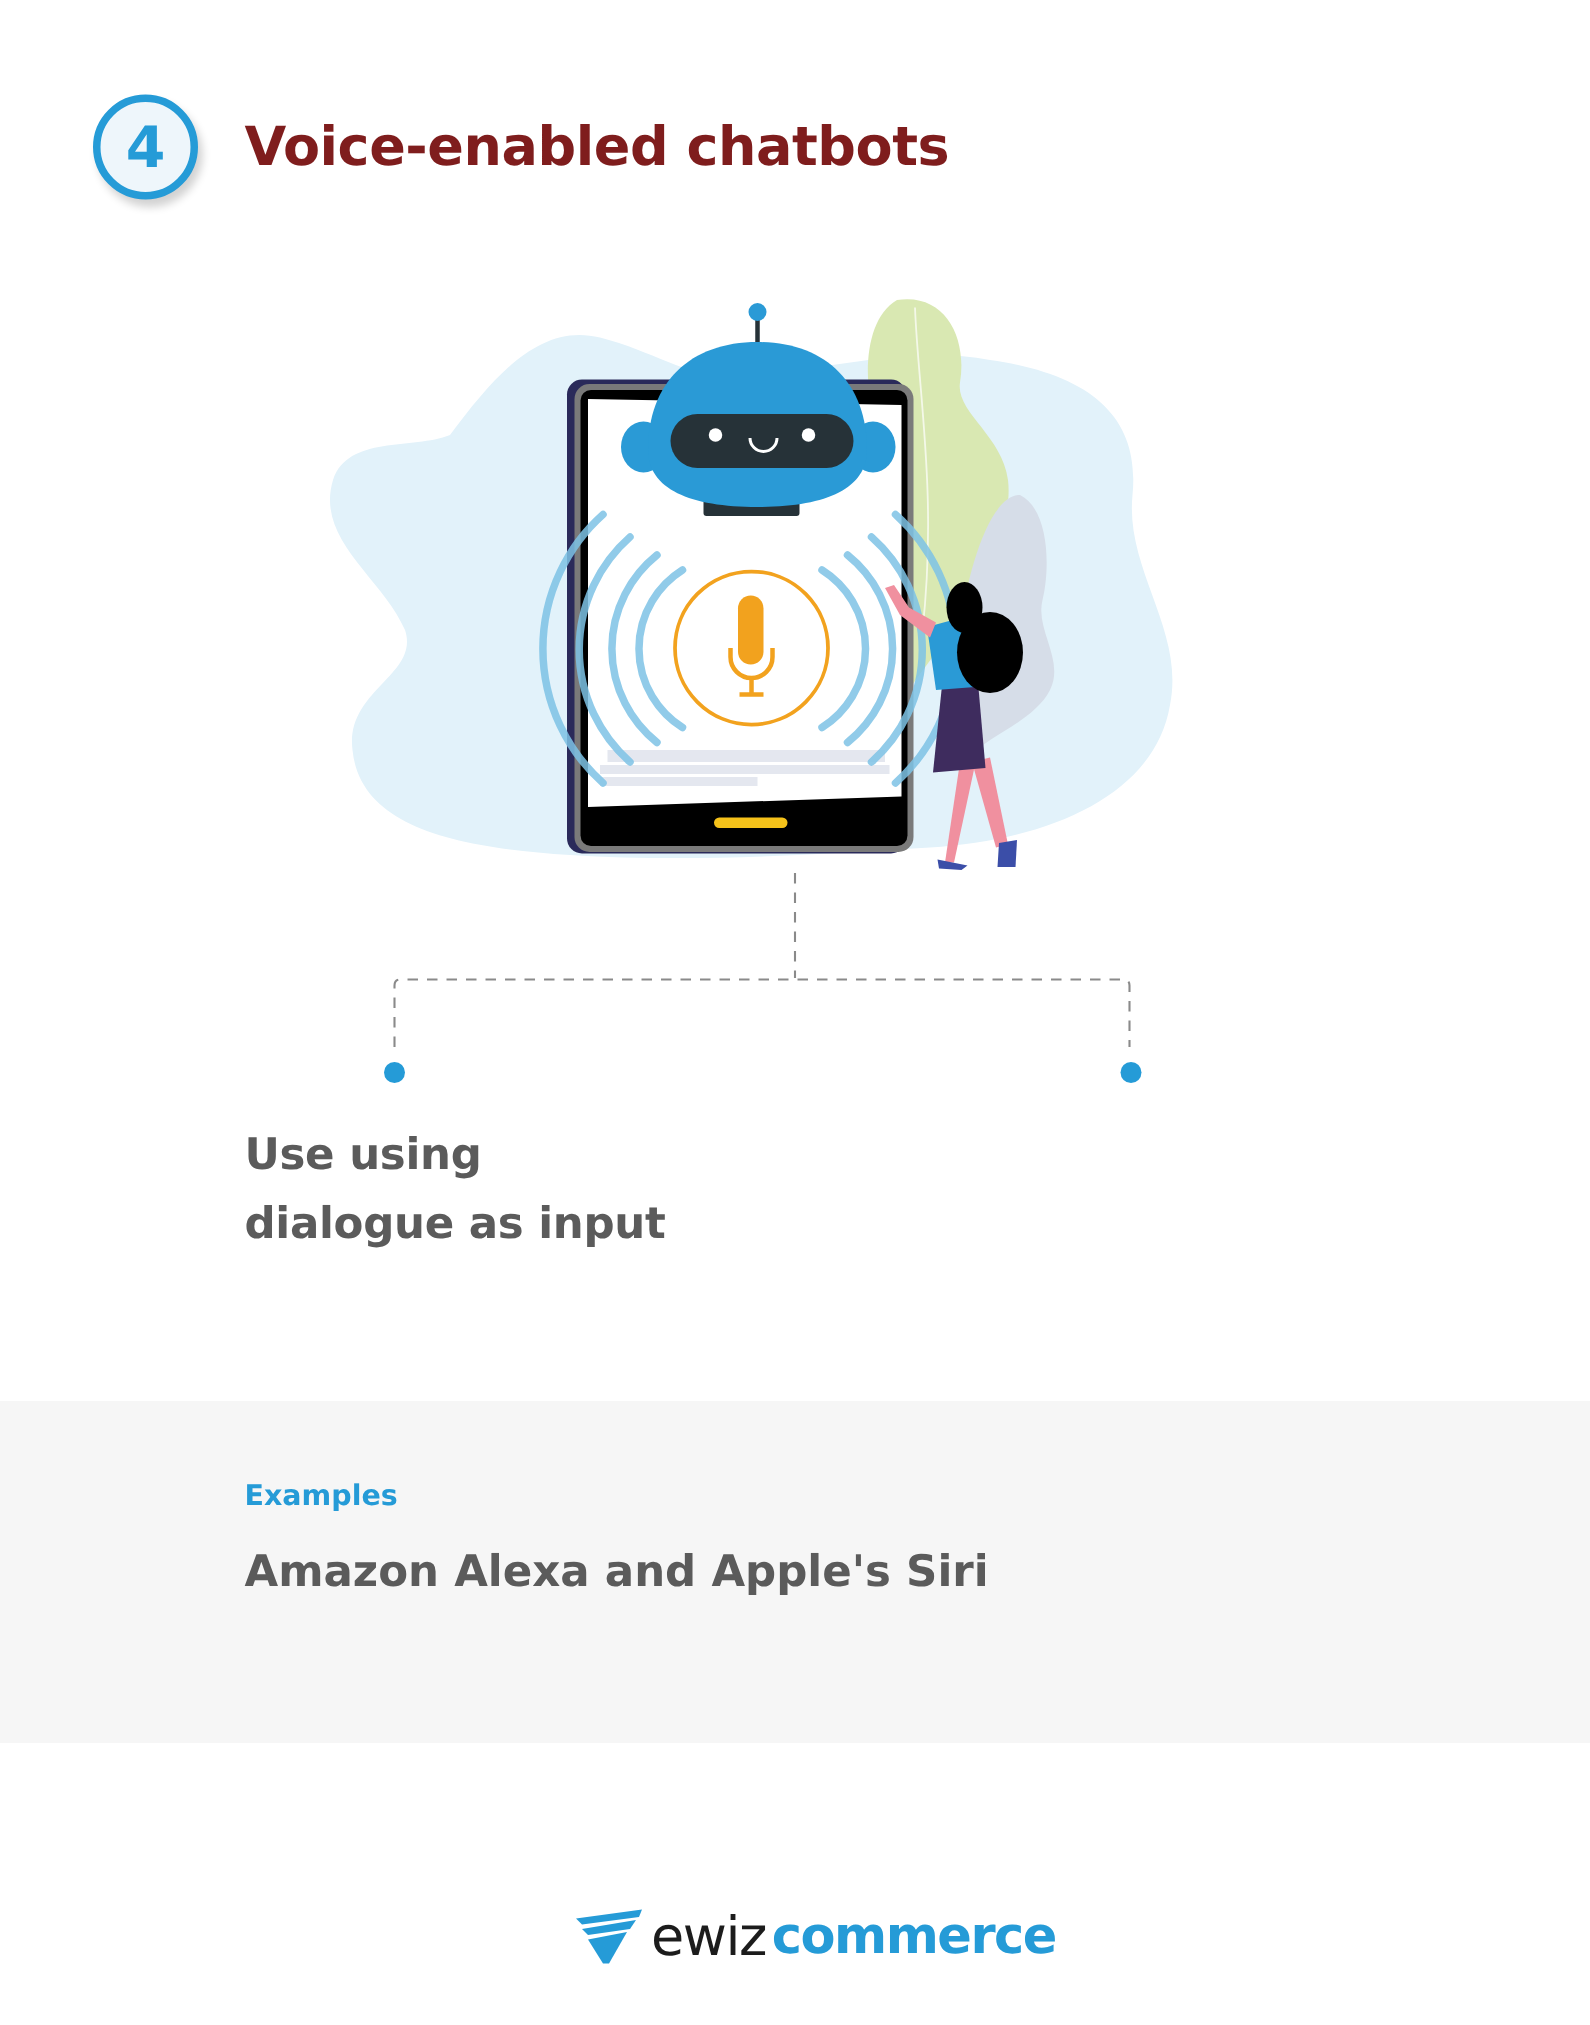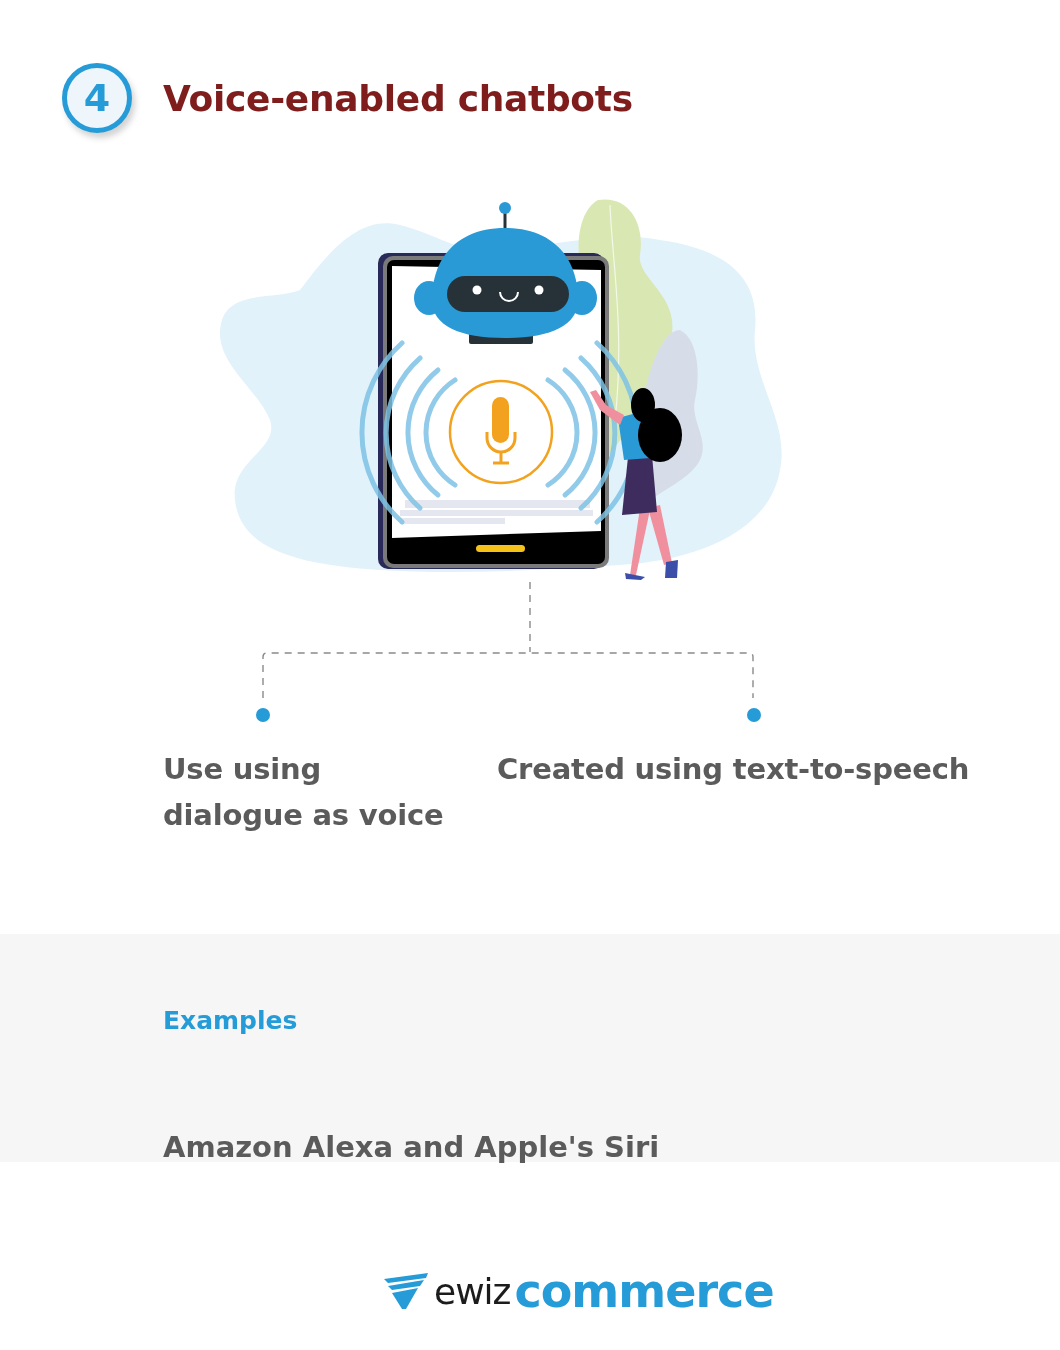--- a/index.html
+++ b/index.html
@@ -26,30 +26,30 @@
     }
     .point-left { left: 163px; top: 746px; }
     .point-right { left: 497px; top: 746px; }
 
     .examples-band {
       position: absolute; left: 0; top: 934px; width: 1060px; height: 228px;
       background: #f6f6f6;
     }
     .examples-title {
       position: absolute; left: 163px; top: 986px; color: #259bd7;
-      font-weight: bold; font-size: 25px; white-space: nowrap; margin-top: 20px;
+      font-weight: bold; font-size: 19px; white-space: nowrap;
     }
     .examples-text {
-      position: absolute; left: 163px; top: 1130px; color: #5b5b5b;
+      position: absolute; left: 163px; top: 1030px; color: #5b5b5b;
       font-weight: bold; font-size: 29px; white-space: nowrap;
     }
 
     .logo { position: absolute; left: 382px; top: 1268px; height: 46px; display: flex; align-items: center; }
     .logo-ewiz { font-weight: normal; font-size: 36px; color: #1c1c1c; letter-spacing: -1px; margin-left: 4px; }
-    .logo-commerce { font-weight: bold; font-size: 46px; color: #259bd7; letter-spacing: -1px; margin-left: 4px; }
+    .logo-commerce { font-weight: bold; font-size: 34px; color: #259bd7; letter-spacing: -1px; margin-left: 4px; }
   </style>
 </head>
 <body>
 
 <div class="badge">
   <span>4</span>
 </div>
 <div class="title">Voice-enabled chatbots</div>
 
 <svg class="illustration" viewBox="0 180 1060 560" xmlns="http://www.w3.org/2000/svg">
@@ -116,24 +116,23 @@
   <g fill="none" stroke="#8a8a8a" stroke-width="1.4" stroke-dasharray="7 6">
     <line x1="530" y1="582" x2="530" y2="652"></line>
     <path d="M263 698 L263 657 Q263 653 267 653 L749 653 Q753 653 753 657 L753 698"></path>
   </g>
   <circle cx="263" cy="715" r="7" fill="#259bd7"></circle>
   <circle cx="754" cy="715" r="7" fill="#259bd7"></circle>
 </svg>
 
 <div class="point-text point-left">
   <div>Use using</div>
-  <div>dialogue as voice</div>
+  <div>dialogue as input</div>
 </div>
 <div class="point-text point-right">
-  <div>Created using text-to-speech</div>
 </div>
 
 <div class="examples-band"></div>
 <div class="examples-title">Examples</div>
 <div class="examples-text">Amazon Alexa and Apple's Siri</div>
 
 <div class="logo">
   <svg width="48" height="40" viewBox="0 0 48 40" xmlns="http://www.w3.org/2000/svg">
     <path d="M2 8 L46 2 L44 7 L6 12 Z" fill="#259bd7"></path>
     <path d="M6 15 L42 9 L38 15 L10 19 Z" fill="#259bd7"></path>

